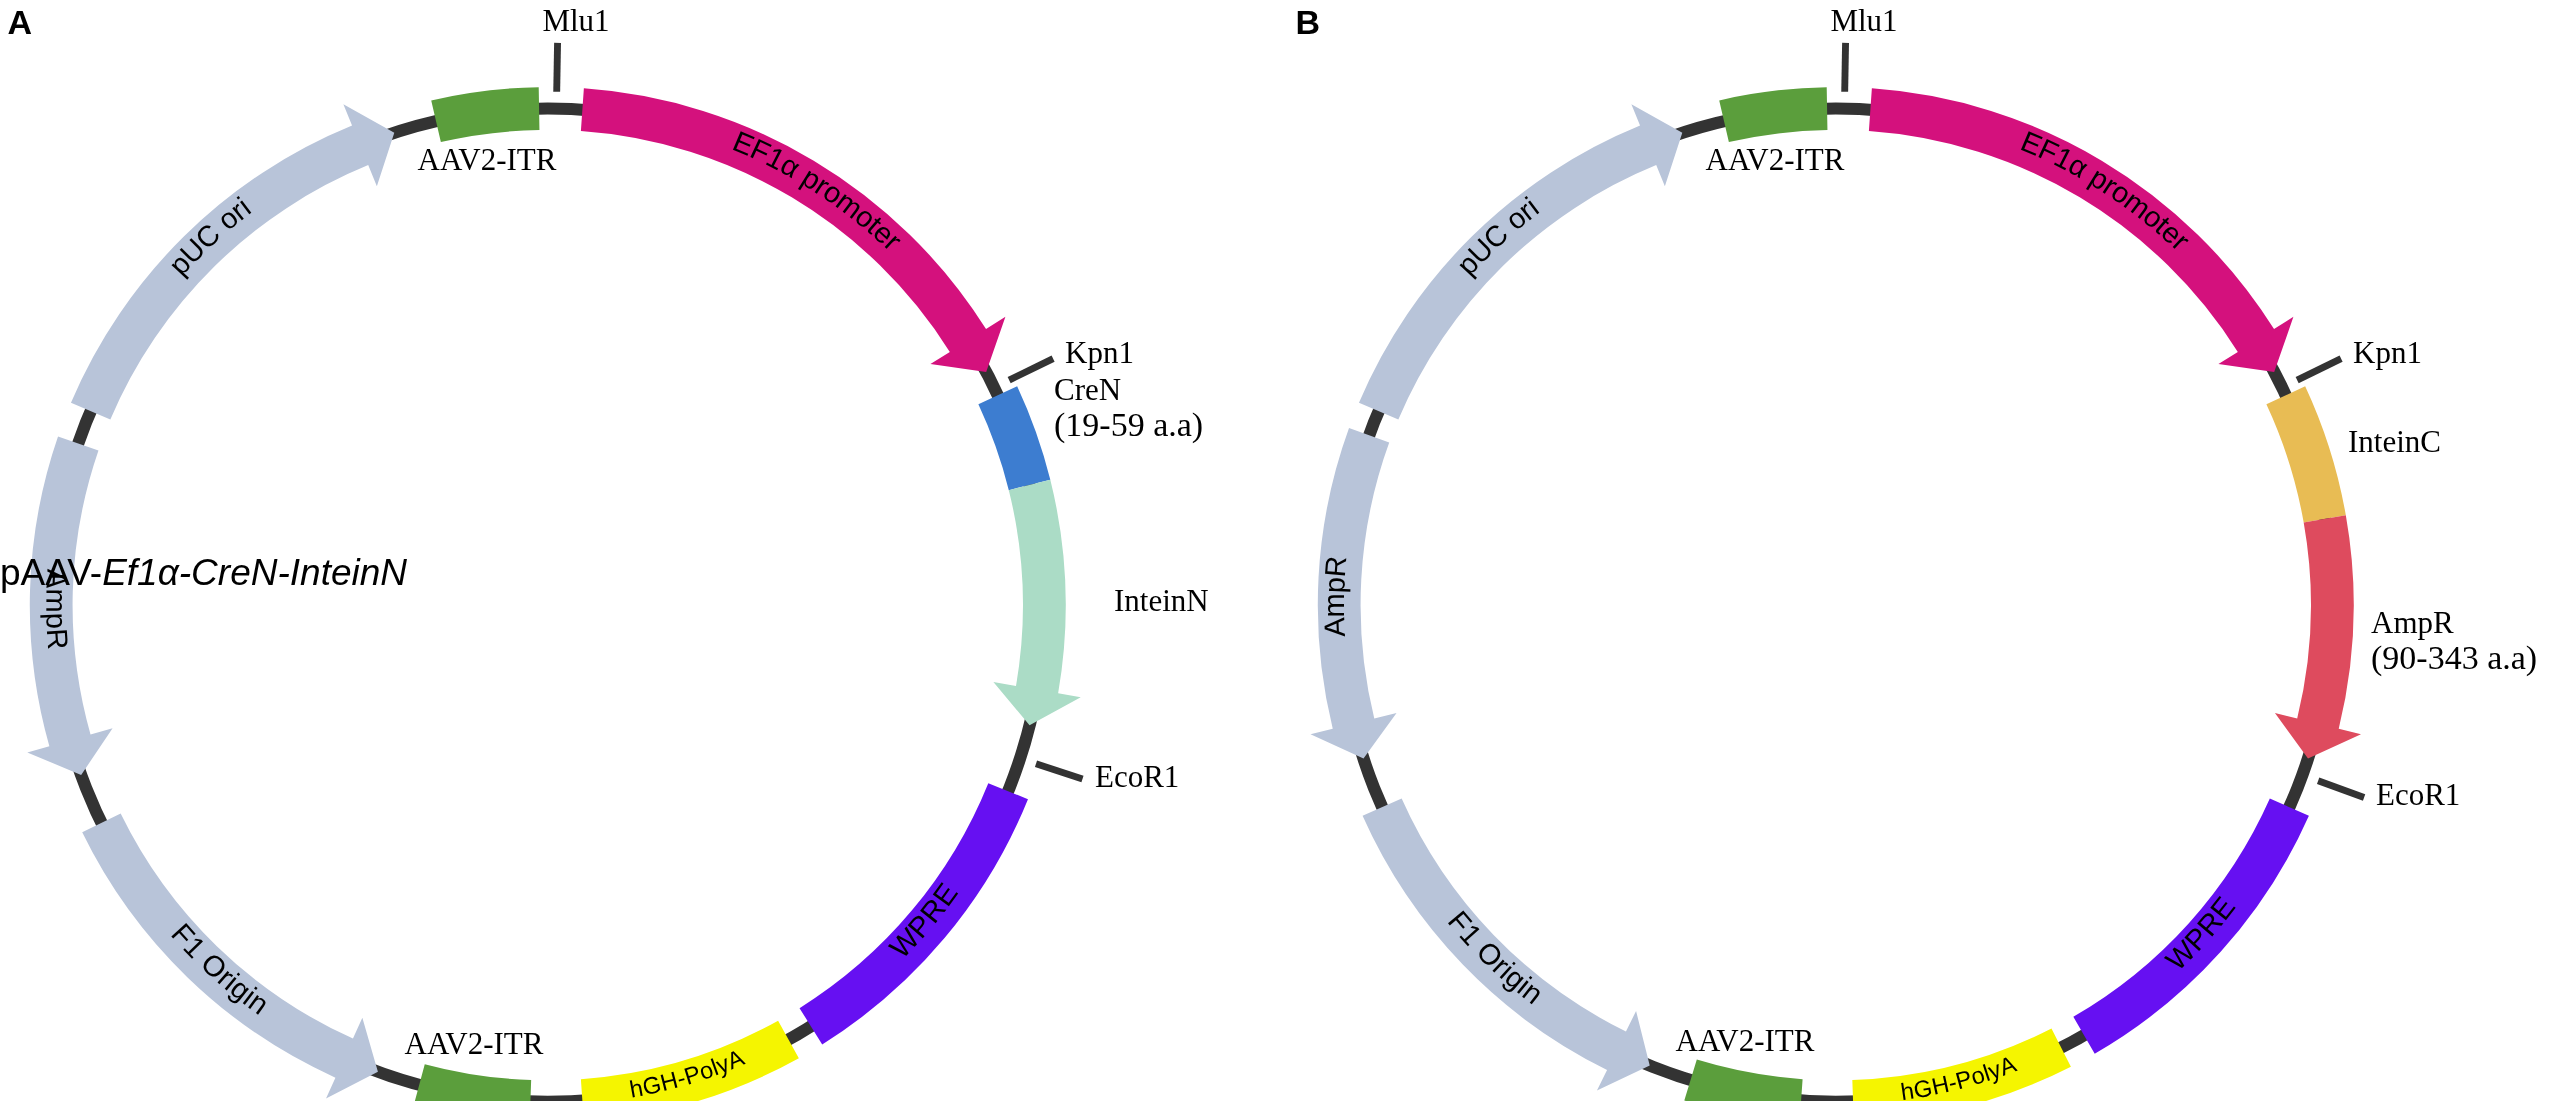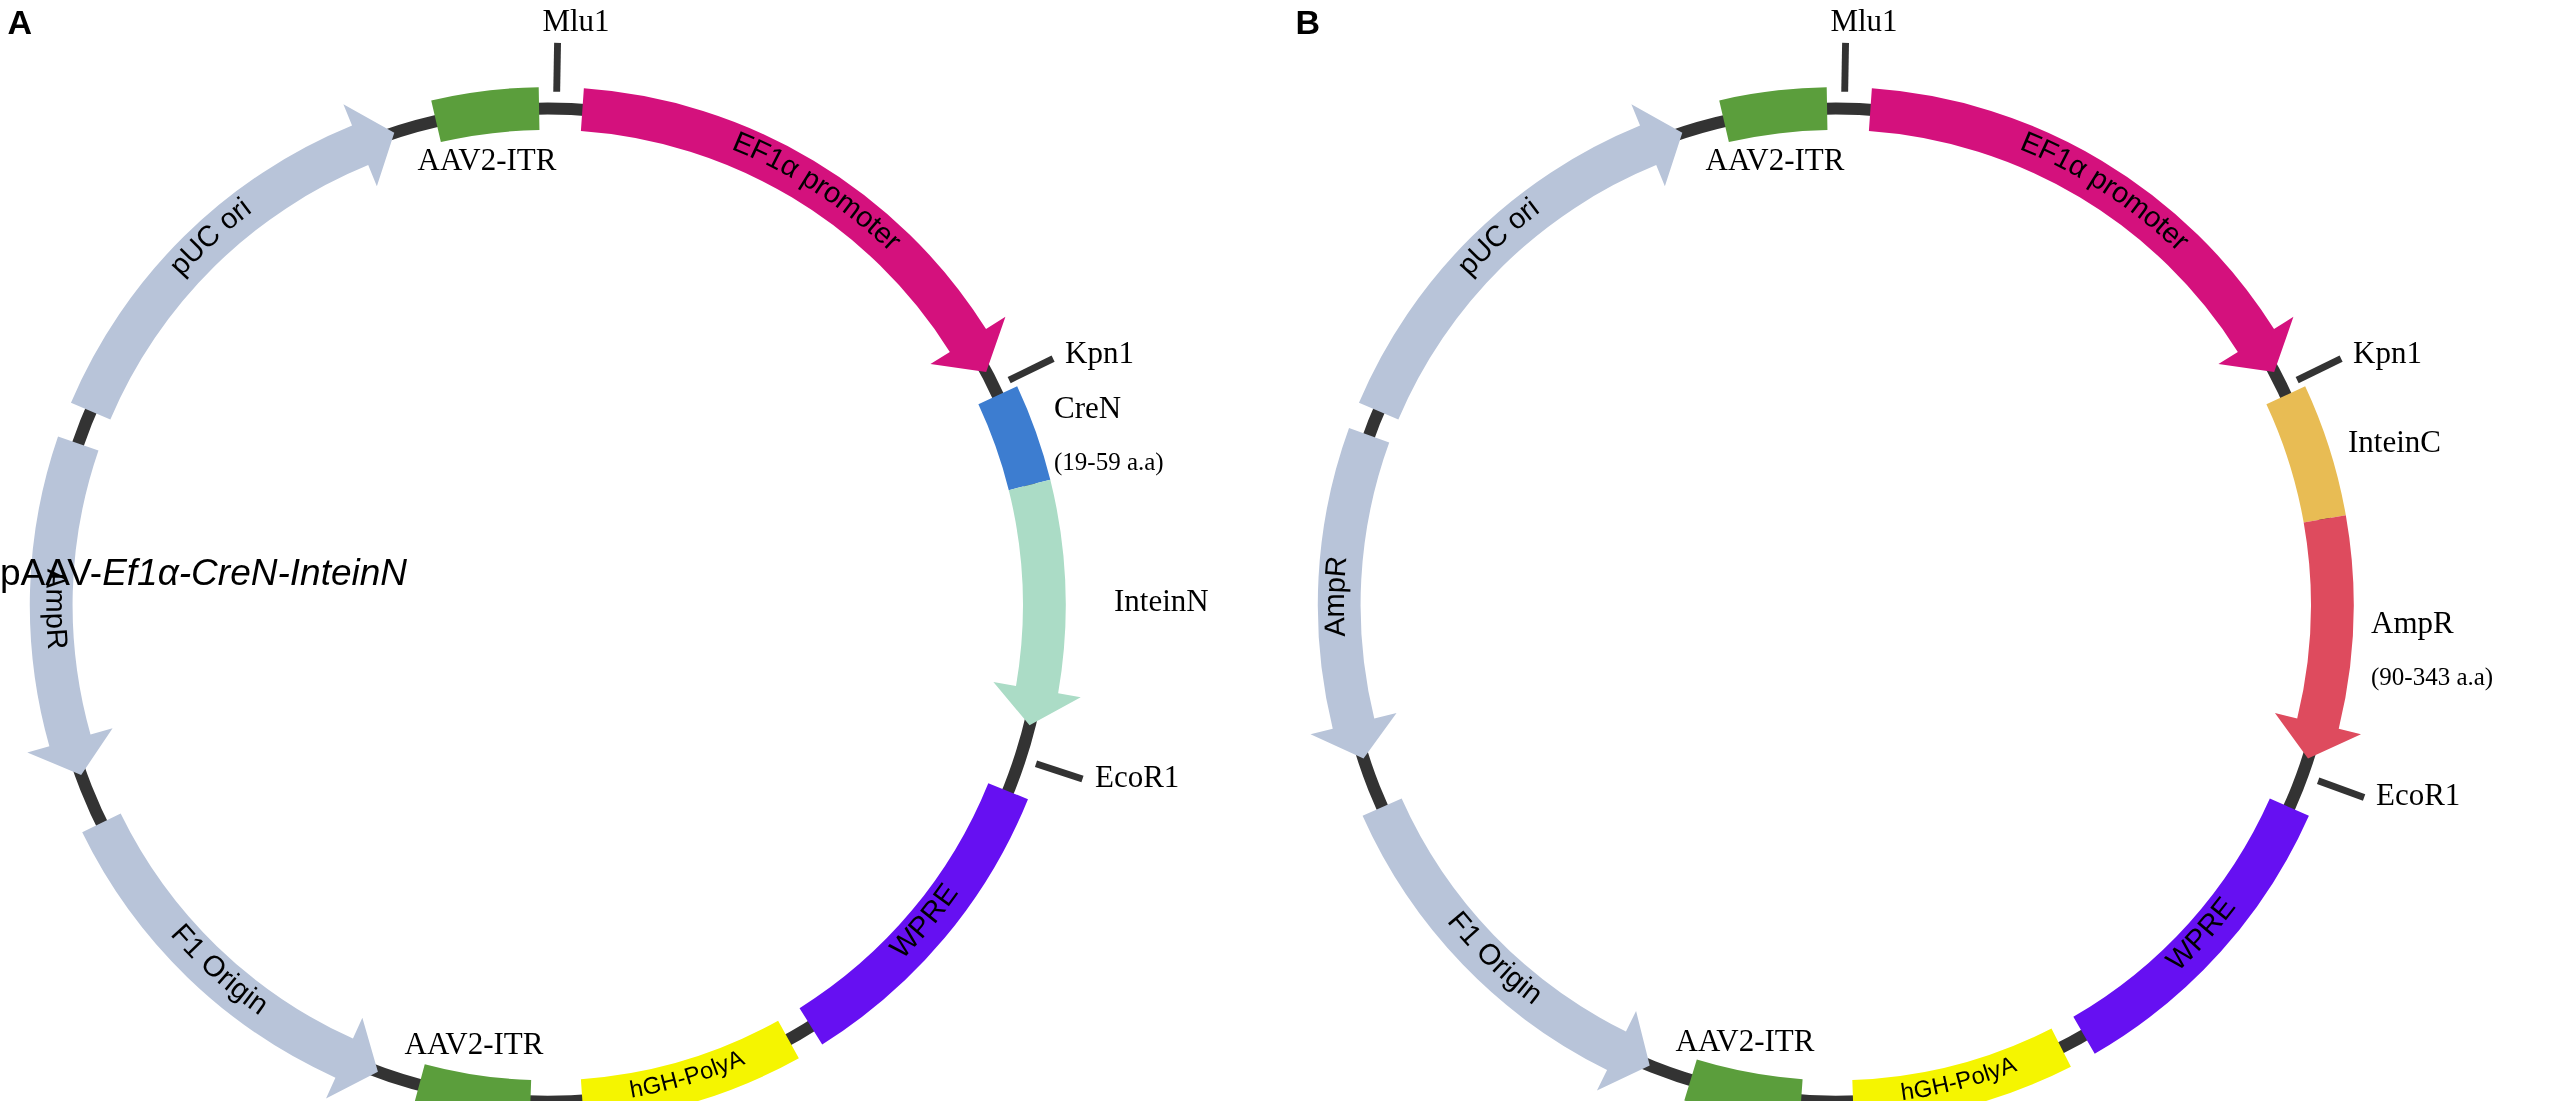--- a/index.html
+++ b/index.html
@@ -24,21 +24,21 @@
   }
   .plasmid-title .italic{font-style:italic;}
   .plasmid-title .bp{display:block;font-style:normal;}
 
   
   .ext-label{
     position:absolute;font-size:31px;white-space:nowrap;line-height:1.05;font-family:Liberation Serif, serif;
   }
   .ext-label.center{transform:translateX(-50%);}
   .ext-label.two-line{line-height:1.06;}
-  .ext-label .sub{display:block;font-size:25px;margin-top:24px;}
+  .ext-label .sub{display:block;font-size:34px;}
 </style>
 </head>
 <body>
 
 <div class="figure">
     <div class="panel">
       <div class="panel-letter" style="left: 7.6px; top: 4.6px;">A</div>
       <svg class="map-svg" viewBox="0 0 1686 1441" preserveAspectRatio="none">
         <circle cx="717" cy="792" r="650" fill="none" stroke="#333333" stroke-width="16"></circle>
         <defs>
@@ -84,21 +84,21 @@
         <g>
           <path d="M 75.93840574366322 571.2647912780477 A 678 678 0 0 0 64.61620038714454 976.6060074935097 L 35.74966058126597 984.7744149047269 L 106.19979648915955 1014.3130931616847 L 147.3669478306631 953.1899062480202 L 118.50040802478452 961.3583136592374 A 622 622 0 0 1 128.88744597722496 589.4966079276485 Z" fill="#b8c4d9" stroke="none"></path>
           <text font-size="38" font-family="&quot;Liberation Sans&quot;, sans-serif" fill="#000" dominant-baseline="middle"><textPath startOffset="50%" text-anchor="middle" xlink:href="#tp-0-9">AmpR</textPath></text>
         </g>
         <line x1="728.7280171258544" y1="120.10234885490502" x2="729.8449711378406" y2="56.11209636489605" stroke="#333333" stroke-width="9" stroke-linecap="butt"></line>
         <line x1="1320.9895991130402" y1="497.41458935774" x2="1378.5124180761868" y2="469.358835963239" stroke="#333333" stroke-width="9" stroke-linecap="butt"></line>
         <line x1="1356.1099789503432" y1="999.6594202199647" x2="1416.977595993233" y2="1019.4365078599612" stroke="#333333" stroke-width="9" stroke-linecap="butt"></line>
       </svg>
       <div class="plasmid-title" style="top: 549px;"><span>pAAV-</span><span class="italic">Ef1α-CreN-InteinN</span></div>
       <div class="ext-label center" style="left: 487px; top: 144px;"><span>AAV2-ITR</span></div>
-      <div class="ext-label two-line" style="left: 1054px; top: 392px;"><span>CreN</span><span class="sub">(19-59 a.a)</span></div>
+      <div class="ext-label two-line" style="left: 1054px; top: 374px;"><span>CreN</span><span class="sub">(19-59 a.a)</span></div>
       <div class="ext-label" style="left: 1114px; top: 585px;"><span>InteinN</span></div>
       <div class="ext-label center" style="left: 474px; top: 1028px;"><span>AAV2-ITR</span></div>
       <div class="ext-label center" style="left: 576px; top: 4.7px;"><span>Mlu1</span></div>
       <div class="ext-label" style="left: 1065px; top: 337px;"><span>Kpn1</span></div>
       <div class="ext-label" style="left: 1095px; top: 761px;"><span>EcoR1</span></div>
     </div>
     <div class="panel b">
       <div class="panel-letter" style="left: 7.6px; top: 4.6px;">B</div>
       <svg class="map-svg" viewBox="0 0 1686 1441" preserveAspectRatio="none">
         <circle cx="717" cy="792" r="650" fill="none" stroke="#333333" stroke-width="16"></circle>

